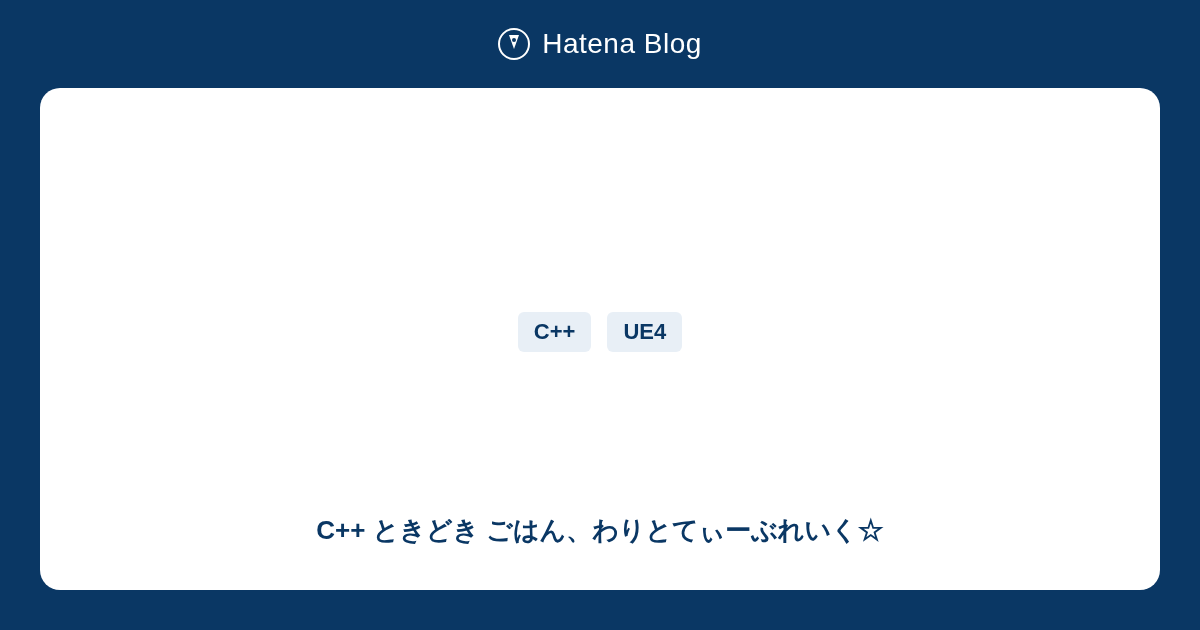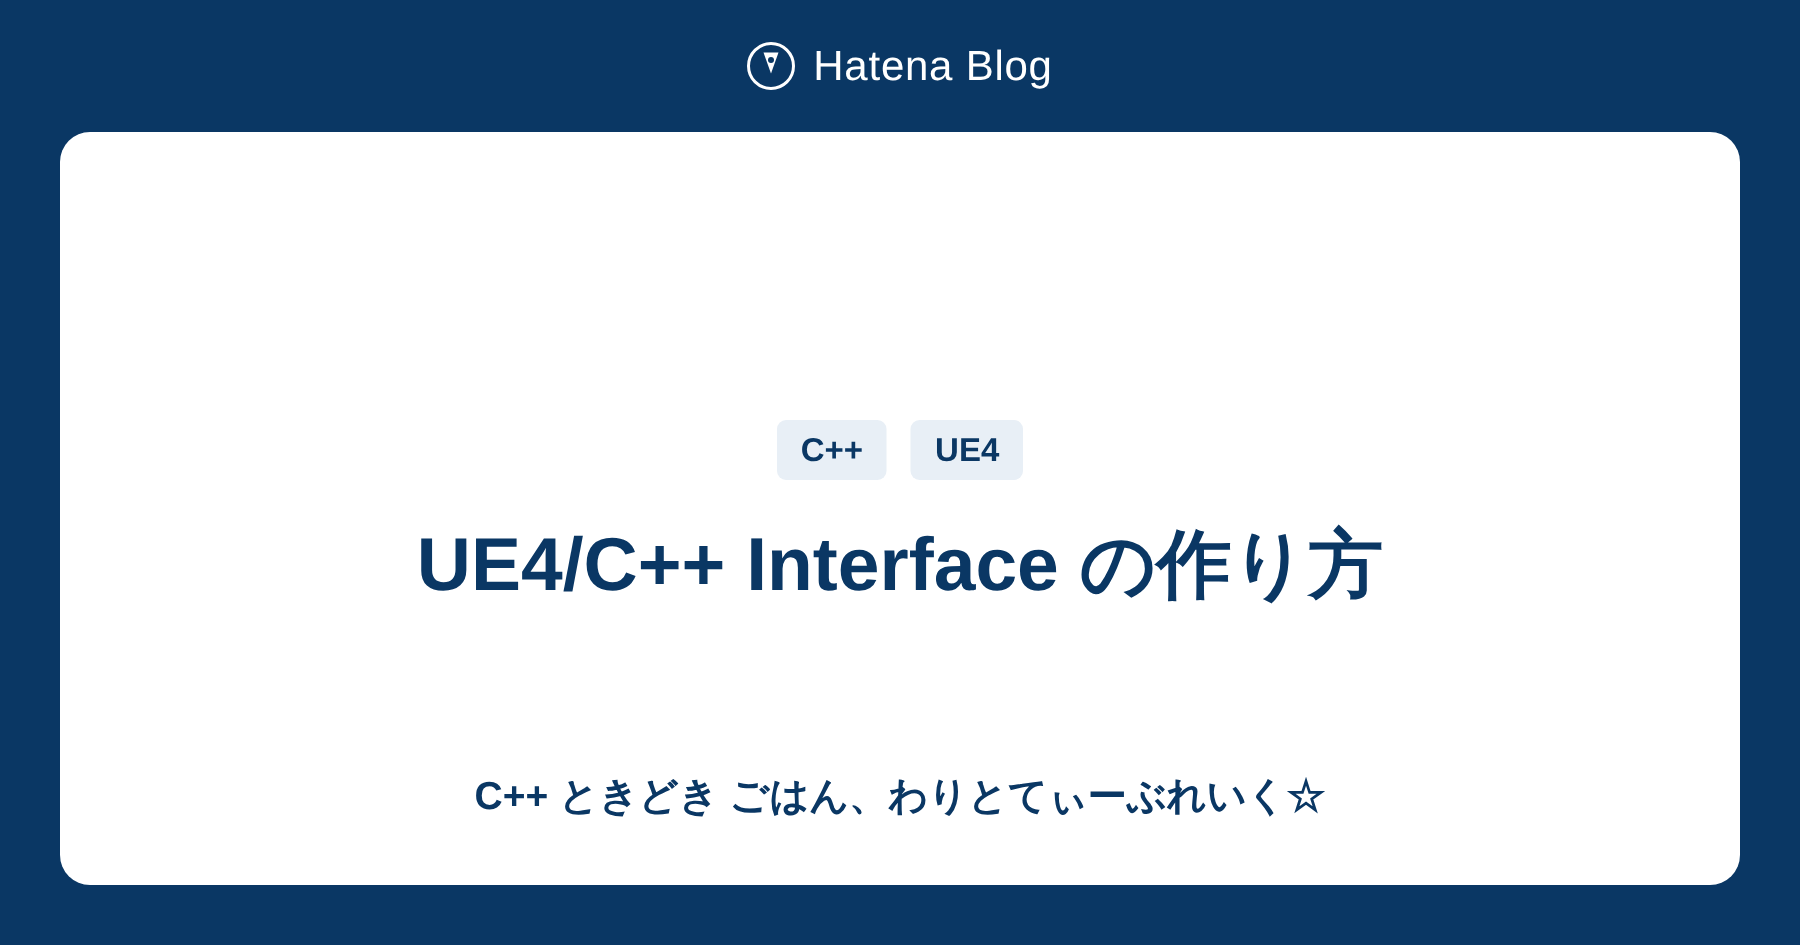--- a/index.html
+++ b/index.html
@@ -109,15 +109,14 @@
     <div class="pen-nib"></div>
   </div>
   <div class="brand-text">Hatena Blog</div>
 </div>
 
 <div class="card">
   <div class="tags">
     <span class="tag">C++</span>
     <span class="tag">UE4</span>
   </div>
-  <h1 class="title">UE4/C++ Interface の作り方</h1>
   <div class="subtitle">C++ ときどき ごはん、わりとてぃーぶれいく☆</div>
 </div>
 
 </body></html>

